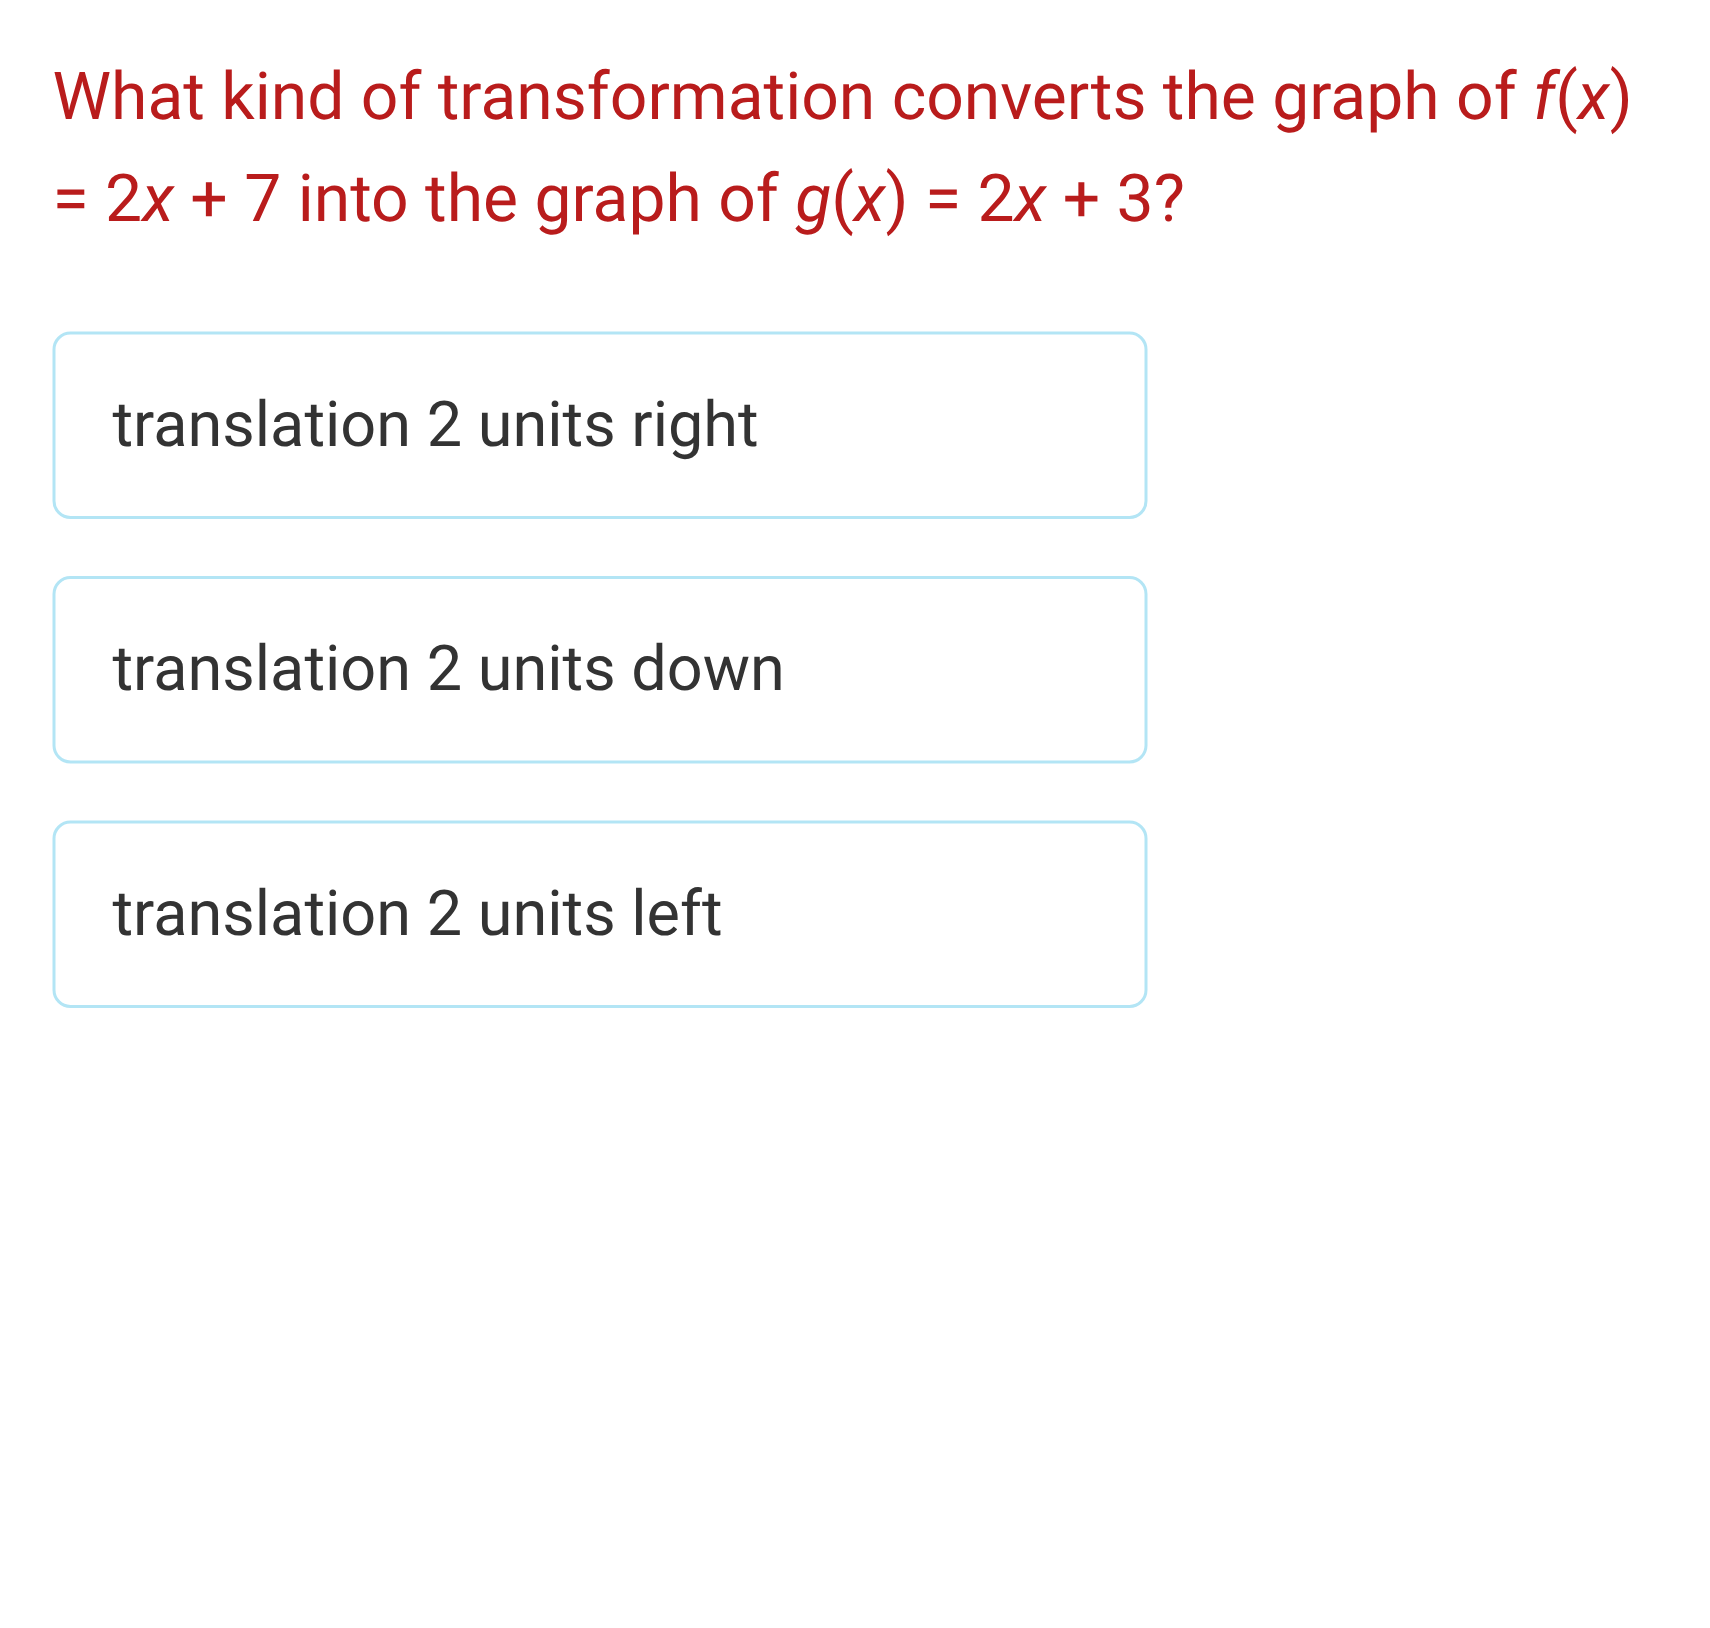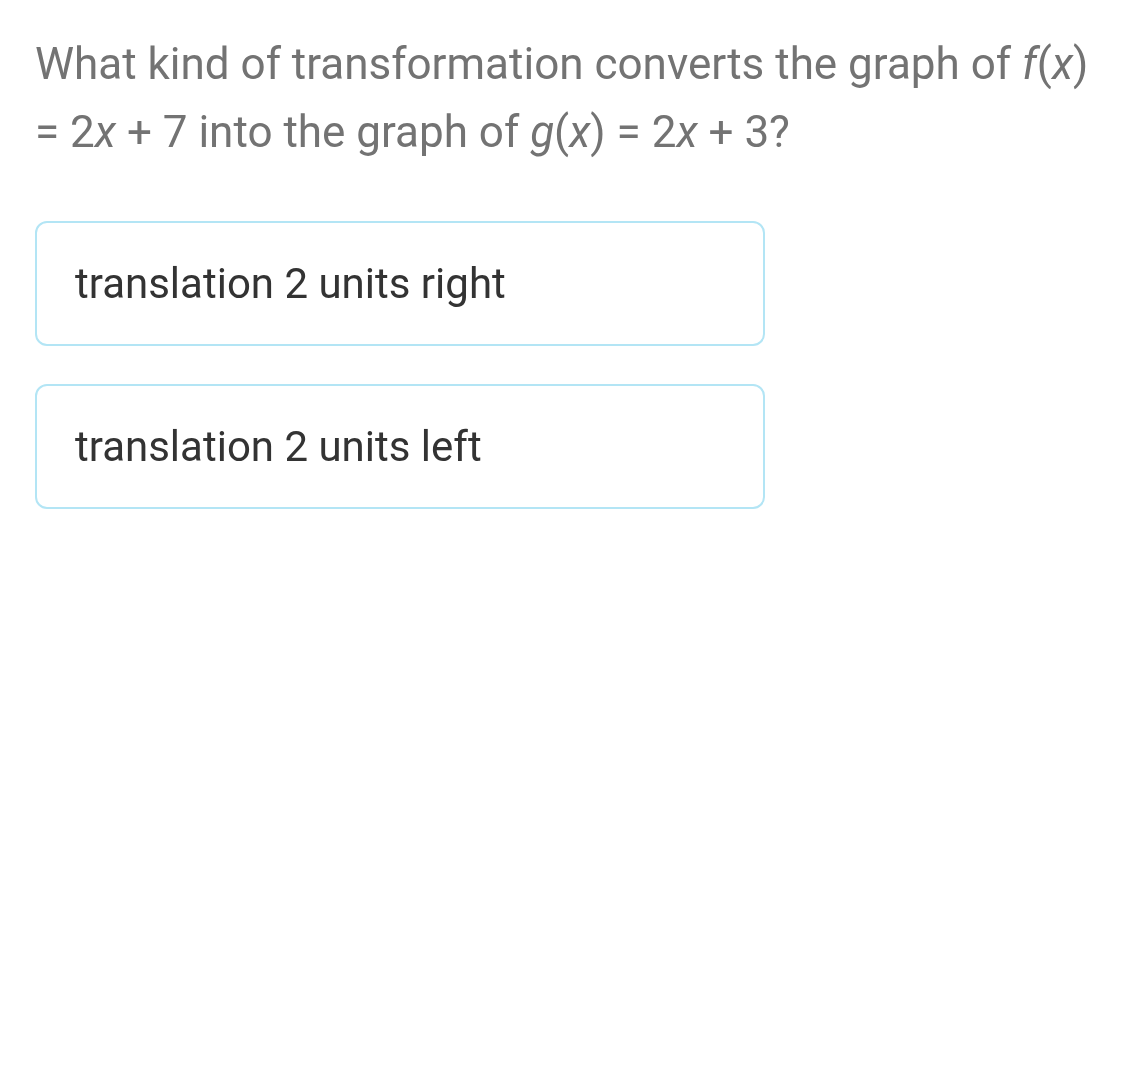--- a/index.html
+++ b/index.html
@@ -10,21 +10,21 @@
     body {
       font-family: -apple-system, BlinkMacSystemFont, "Segoe UI", Roboto, Helvetica, Arial, sans-serif;
       background: #ffffff;
       padding: 30px 35px;
       width: 1140px;
       color: #333333;
     }
     .question {
       font-size: 44px;
       line-height: 1.55;
-      color: #737373;
+      color: #b91c1c;
       margin-bottom: 55px;
       font-weight: 400;
     }
     .question .italic {
       font-style: italic;
     }
     .options {
       display: flex;
       flex-direction: column;
       gap: 38px;
@@ -48,15 +48,18 @@
 
 <div class="question">
   <span>What kind of transformation converts the graph of </span><span class="italic">f</span><span>(</span><span class="italic">x</span><span>)</span><span> = 2</span><span class="italic">x</span><span> + 7 into the graph of </span><span class="italic">g</span><span>(</span><span class="italic">x</span><span>)</span><span> = 2</span><span class="italic">x</span><span> + 3?</span>
 </div>
 
 <div class="options">
   <button class="option">
     <span>translation 2 units right</span>
   </button>
   <button class="option">
+    <span>translation 2 units down</span>
+  </button>
+  <button class="option">
     <span>translation 2 units left</span>
   </button>
 </div>
 
 </body></html>

